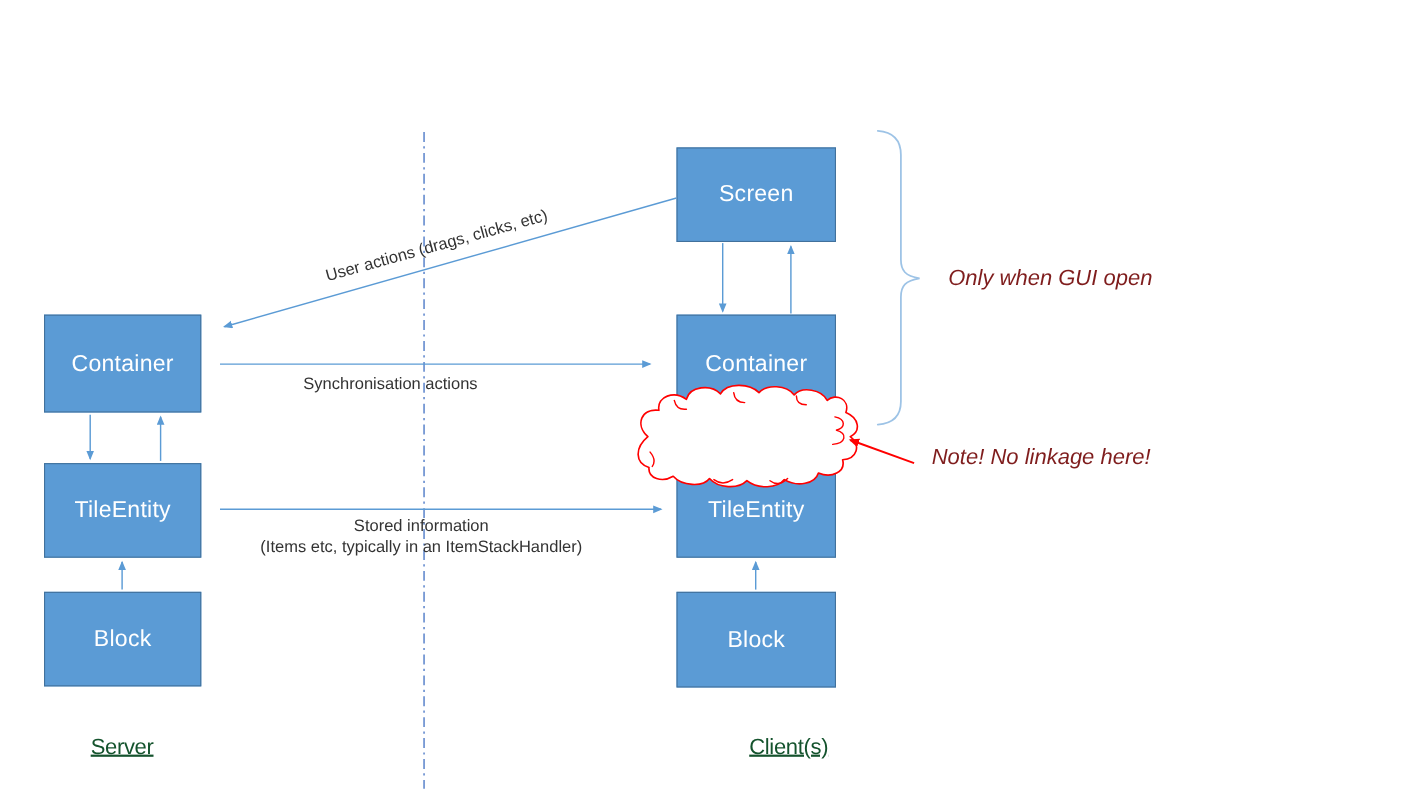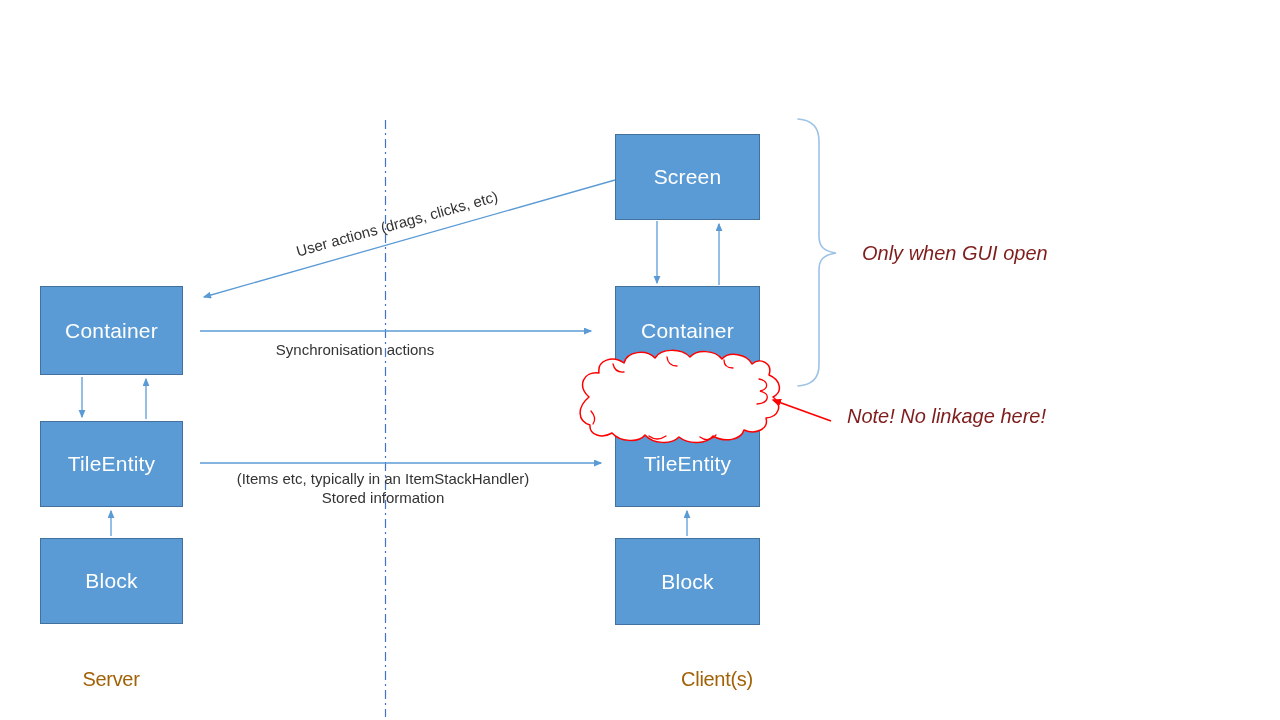--- a/index.html
+++ b/index.html
@@ -15,22 +15,22 @@
     color:#FFFFFF;font-size:21px;letter-spacing:.2px;
   }
   .lbl{
     position:absolute;z-index:3;color:#333333;font-size:15px;text-align:center;
     line-height:19px;white-space:nowrap;
   }
   .ann{
     position:absolute;z-index:3;color:#7f1d1d;font-size:20px;white-space:nowrap;font-style:italic;
   }
   .zone{
-    position:absolute;z-index:3;color:#a16207;font-size:20px;text-align:center;
-    letter-spacing:-0.3px;width:140px;
+    position:absolute;z-index:3;color:#14532d;font-size:20px;text-align:center;
+    letter-spacing:-0.3px;width:140px;text-decoration:underline;
   }
   .rot{transform:rotate(-15.5deg);transform-origin:center center;}
 </style>
 </head>
 <body>
 
 <div class="canvas">
 
   <div class="box" style="left:615px;top:94px;width:145px;height:86px">Screen</div>
   <div class="box" style="left:615px;top:246px;width:145px;height:90px">Container</div>
@@ -93,22 +93,22 @@
       <path d="M 759 339 c 10 2 10 10 1 12 c 11 3 9 12 -3 13" fill="none" stroke="#FF0000" stroke-width="1.3" stroke-linecap="round"></path>
       <path d="M 649 396 q 8 6 17 0 M 700 397 q 8 6 16 -2 M 591 371 q 6 7 2 13" fill="none" stroke="#FF0000" stroke-width="1.3" stroke-linecap="round"></path>
     </g>
 
     <line x1="831" y1="381" x2="773" y2="360" stroke="#FF0000" stroke-width="1.8" marker-end="url(#mRed)"></line>
   </svg>
 
   <div class="lbl rot" style="left:247px;top:174px;width:300px">User actions (drags, clicks, etc)</div>
   <div class="lbl" style="left:255px;top:300px;width:200px">Synchronisation actions</div>
   <div class="lbl" style="left:233px;top:429px;width:300px">
+    <div>Stored information</div>
     <div>(Items etc, typically in an ItemStackHandler)</div>
-    <div>Stored information</div>
   </div>
 
   <div class="ann" style="left:862px;top:202px">Only when GUI open</div>
   <div class="ann" style="left:847px;top:365px">Note! No linkage here!</div>
 
   <div class="zone" style="left:41px;top:628px">Server</div>
   <div class="zone" style="left:647px;top:628px">Client(s)</div>
 
 </div>
 

